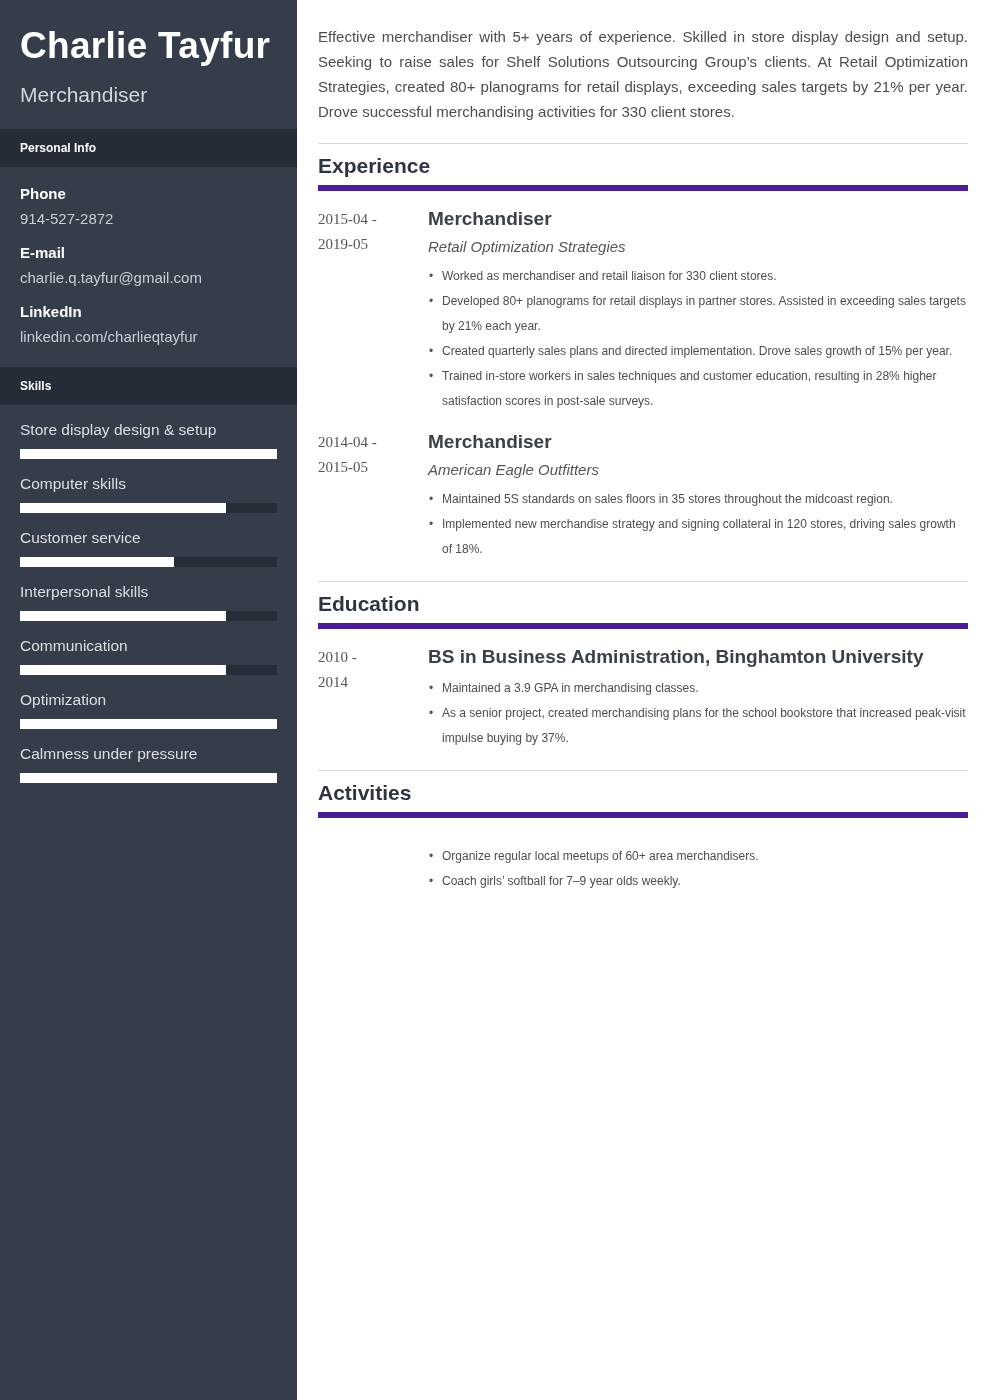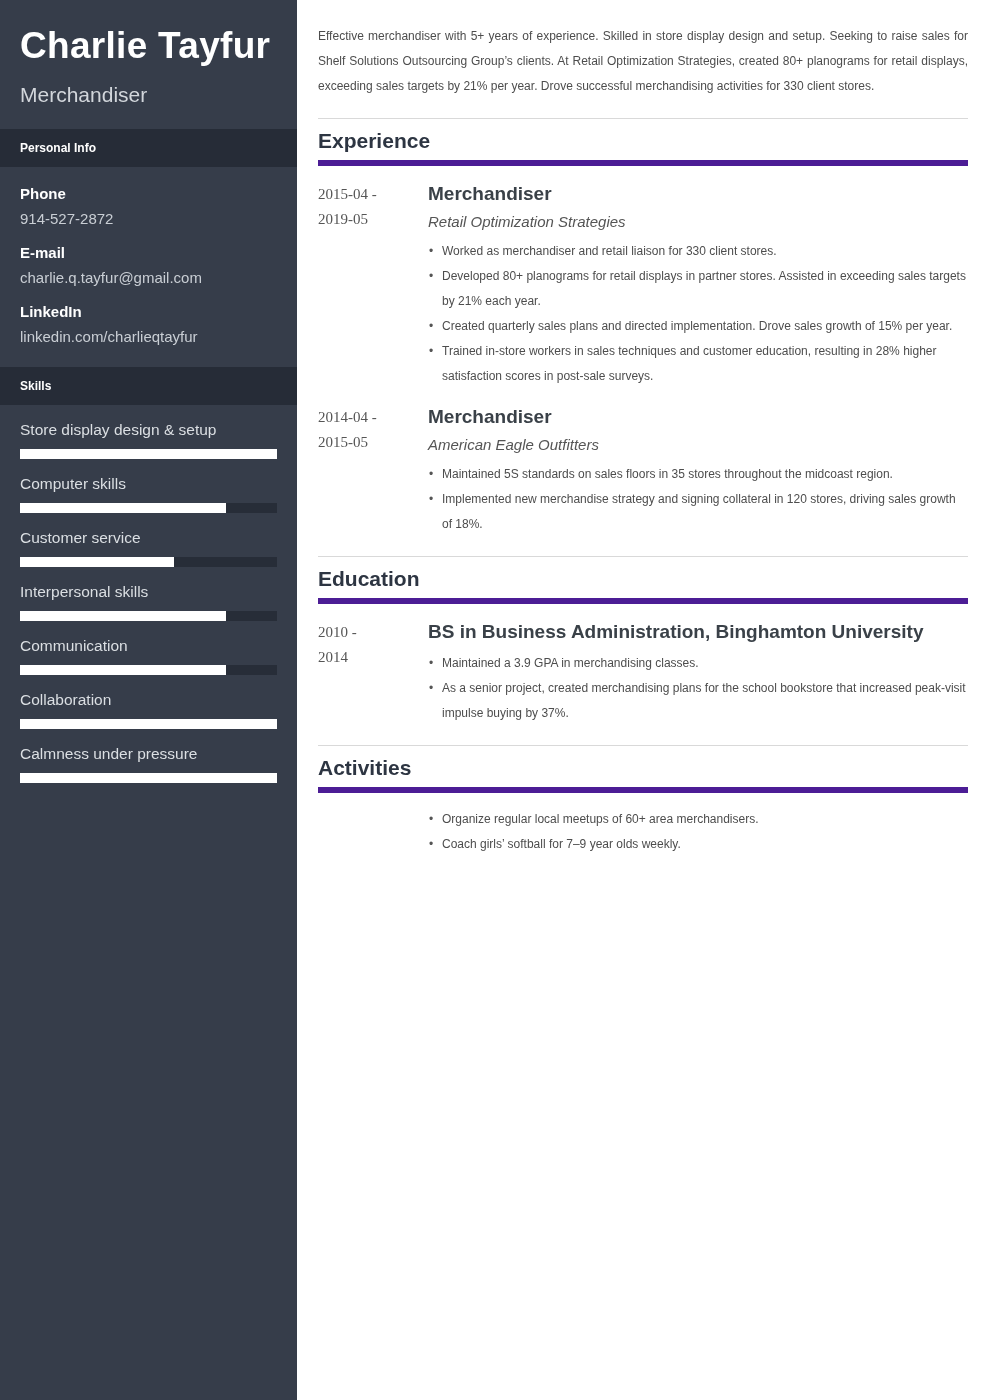--- a/index.html
+++ b/index.html
@@ -60,21 +60,21 @@
   }
   .skill-fill { height: 100%; background: #ffffff; }
 
   
   .main {
     margin-left: 297px;
     padding: 24px 22px 0 21px;
   }
   .summary {
     margin: 0 0 19px 0;
-    font-size: 12px; line-height: 25px;
+    font-size: 15px; line-height: 25px;
     color: #4d4d4d;
     text-align: justify;
   }
   section { padding-bottom: 19px; }
   .sec-h {
     margin: 0;
     padding: 10px 0 8px 0;
     border-top: 1px solid #d9d9d9;
     border-bottom: 6px solid #4c1d95;
     font-size: 21px; line-height: 23px;
@@ -165,21 +165,21 @@
             <div class="skill-fill" style="width: 80%;"></div>
           </div>
       </div>
       <div class="skill">
         <div class="skill-label">Communication</div>
         <div class="skill-bar">
             <div class="skill-fill" style="width: 80%;"></div>
           </div>
       </div>
       <div class="skill">
-        <div class="skill-label">Collaboration</div>
+        <div class="skill-label">Optimization</div>
         <div class="skill-bar">
             <div class="skill-fill" style="width: 100%;"></div>
           </div>
       </div>
       <div class="skill">
         <div class="skill-label">Calmness under pressure</div>
         <div class="skill-bar">
             <div class="skill-fill" style="width: 100%;"></div>
           </div>
       </div>
@@ -243,21 +243,21 @@
         </div>
       </div>
     </section>
 
     <section>
       <h2 class="sec-h">Activities</h2>
 
       <div class="entry" style="padding-top:14px">
         <div class="dates"></div>
         <div class="details">
-          <ul class="bullets" style="margin-top:0">
+          <ul class="bullets" style="margin-top:12px">
             <li>Organize regular local meetups of 60+ area merchandisers.</li>
             <li>Coach girls’ softball for 7–9 year olds weekly.</li>
           </ul>
         </div>
       </div>
     </section>
 
   </div>
 </div>
 

